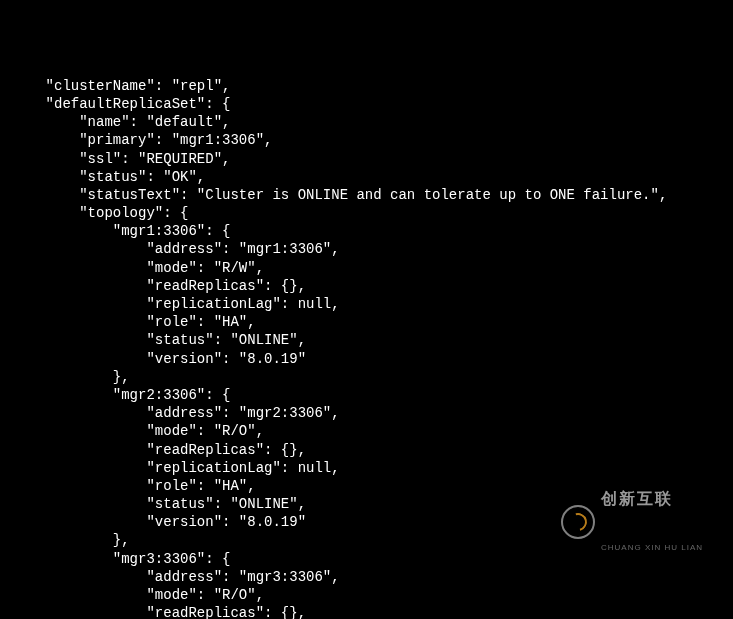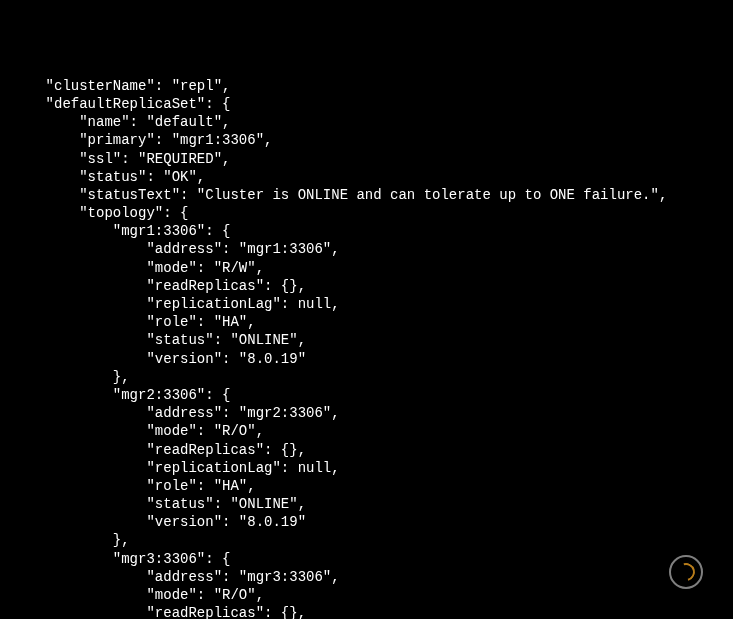--- a/index.html
+++ b/index.html
@@ -65,16 +65,20 @@
   </style>
 </head>
 <body>
 
 
 
 <div id="code-container"><div class="line">    "clusterName": "repl", </div><div class="line">    "defaultReplicaSet": {</div><div class="line">        "name": "default", </div><div class="line">        "primary": "mgr1:3306", </div><div class="line">        "ssl": "REQUIRED", </div><div class="line">        "status": "OK", </div><div class="line">        "statusText": "Cluster is ONLINE and can tolerate up to ONE failure.", </div><div class="line">        "topology": {</div><div class="line">            "mgr1:3306": {</div><div class="line">                "address": "mgr1:3306", </div><div class="line">                "mode": "R/W", </div><div class="line">                "readReplicas": {}, </div><div class="line">                "replicationLag": null, </div><div class="line">                "role": "HA", </div><div class="line">                "status": "ONLINE", </div><div class="line">                "version": "8.0.19"</div><div class="line">            }, </div><div class="line">            "mgr2:3306": {</div><div class="line">                "address": "mgr2:3306", </div><div class="line">                "mode": "R/O", </div><div class="line">                "readReplicas": {}, </div><div class="line">                "replicationLag": null, </div><div class="line">                "role": "HA", </div><div class="line">                "status": "ONLINE", </div><div class="line">                "version": "8.0.19"</div><div class="line">            }, </div><div class="line">            "mgr3:3306": {</div><div class="line">                "address": "mgr3:3306", </div><div class="line">                "mode": "R/O", </div><div class="line">                "readReplicas": {}, </div></div>
 
 <div class="watermark">
   <div class="wm-icon"></div>
+  <div>
+    <div class="wm-text-cn">创新互联</div>
+    <div class="wm-text-en">CHUANG XIN HU LIAN</div>
+  </div>
 </div>
 
 
 
 
 </body></html>

